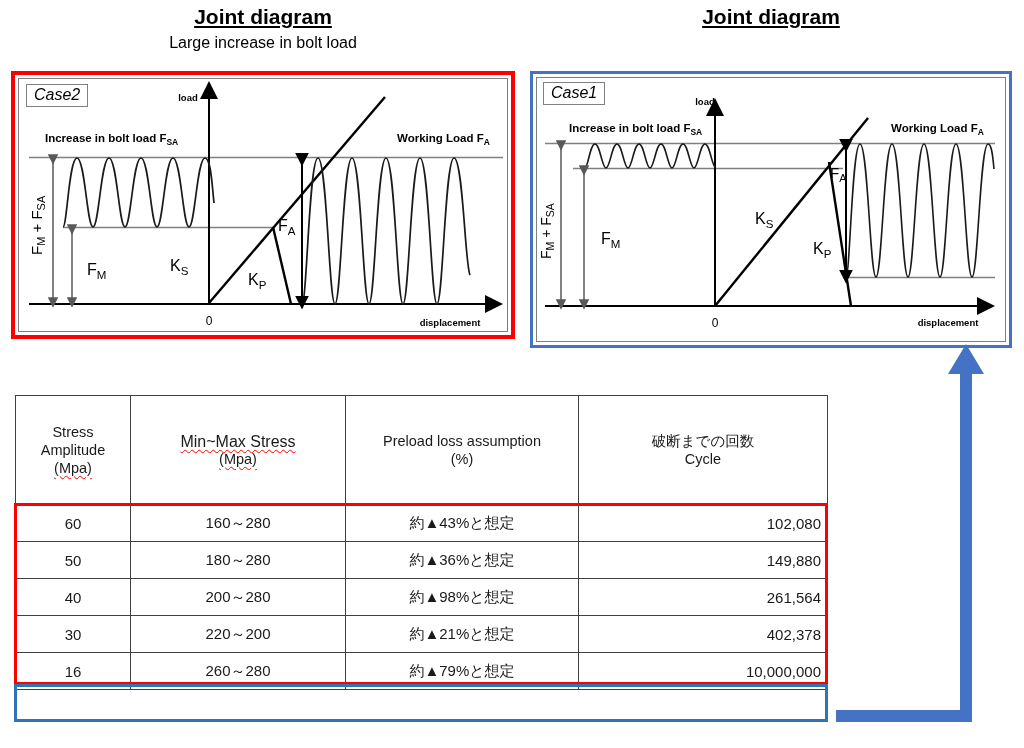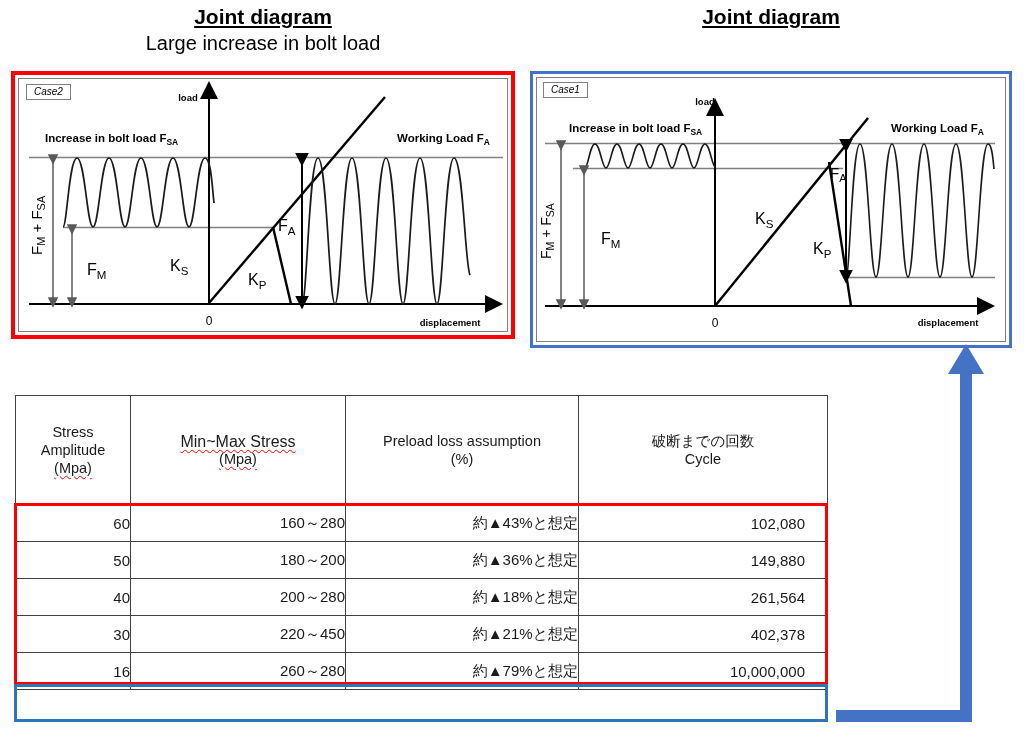--- a/index.html
+++ b/index.html
@@ -13,34 +13,34 @@
   }
   .stage{position:absolute;left:0;top:0;width:986px;height:748px;}
 
   
   .title-block{position:absolute;text-align:center;}
   .title-main{
     font-size:21px;font-weight:bold;text-decoration:underline;
     line-height:26px;letter-spacing:0px;
   }
   .title-sub{
-    font-size:20px;font-weight:normal;line-height:26px;
+    font-size:16px;font-weight:normal;line-height:26px;
   }
 
   
   .diagram-frame{position:absolute;background:#fff;box-sizing:border-box;}
   .frame-red{border:4px solid #ff0000;}
   .frame-blue{border:3px solid #4472C4;}
   .inner-frame{position:absolute;inset:3px;border:1px solid #7f7f7f;background:#fff;box-sizing:border-box;}
   .diagram-svg{position:absolute;left:0;top:0;}
 
   
   .case-badge{
     position:absolute;border:1px solid #808080;background:#fff;
-    font-style:italic;font-size:10px;padding:1px 7px 2px 7px;
+    font-style:italic;font-size:16px;padding:1px 7px 2px 7px;
     font-family:"Liberation Sans", sans-serif;white-space:nowrap;
   }
 
   
 
   
   .data-table{
     position:absolute;
     border-collapse:collapse;
     background:#fff;
@@ -54,23 +54,23 @@
     padding:0;
   }
   .data-table thead th{
     font-size:14.5px;line-height:18px;
     text-align:center;vertical-align:middle;
     height:108px;
   }
   .data-table tbody td{
     font-size:15px;
     height:36px;
-    text-align:right;vertical-align:middle;
-  }
-  .data-table tbody td.num-right{ text-align:right; padding-right:22px;}
+    text-align:center;vertical-align:middle;
+  }
+  .data-table tbody td.num-right{ text-align:right; padding-right:6px;}
   .hdr-sm{font-size:16px;line-height:17px;}
   .spell{
     text-decoration:underline;
     text-decoration-style:wavy;
     text-decoration-color:#ff0000;
     text-decoration-thickness:1px;
     text-underline-offset:2px;
   }
 
   
@@ -274,33 +274,33 @@
     </thead>
     <tbody>
       <tr>
         <td>60</td>
         <td>160～280</td>
         <td>約▲43%と想定</td>
         <td class="num-right">102,080</td>
       </tr>
       <tr>
         <td>50</td>
-        <td>180～200</td>
+        <td>180～280</td>
         <td>約▲36%と想定</td>
         <td class="num-right">149,880</td>
       </tr>
       <tr>
         <td>40</td>
         <td>200～280</td>
-        <td>約▲18%と想定</td>
+        <td>約▲98%と想定</td>
         <td class="num-right">261,564</td>
       </tr>
       <tr>
         <td>30</td>
-        <td>220～450</td>
+        <td>220～200</td>
         <td>約▲21%と想定</td>
         <td class="num-right">402,378</td>
       </tr>
       <tr>
         <td>16</td>
         <td>260～280</td>
         <td>約▲79%と想定</td>
         <td class="num-right">10,000,000</td>
       </tr>
     </tbody>

